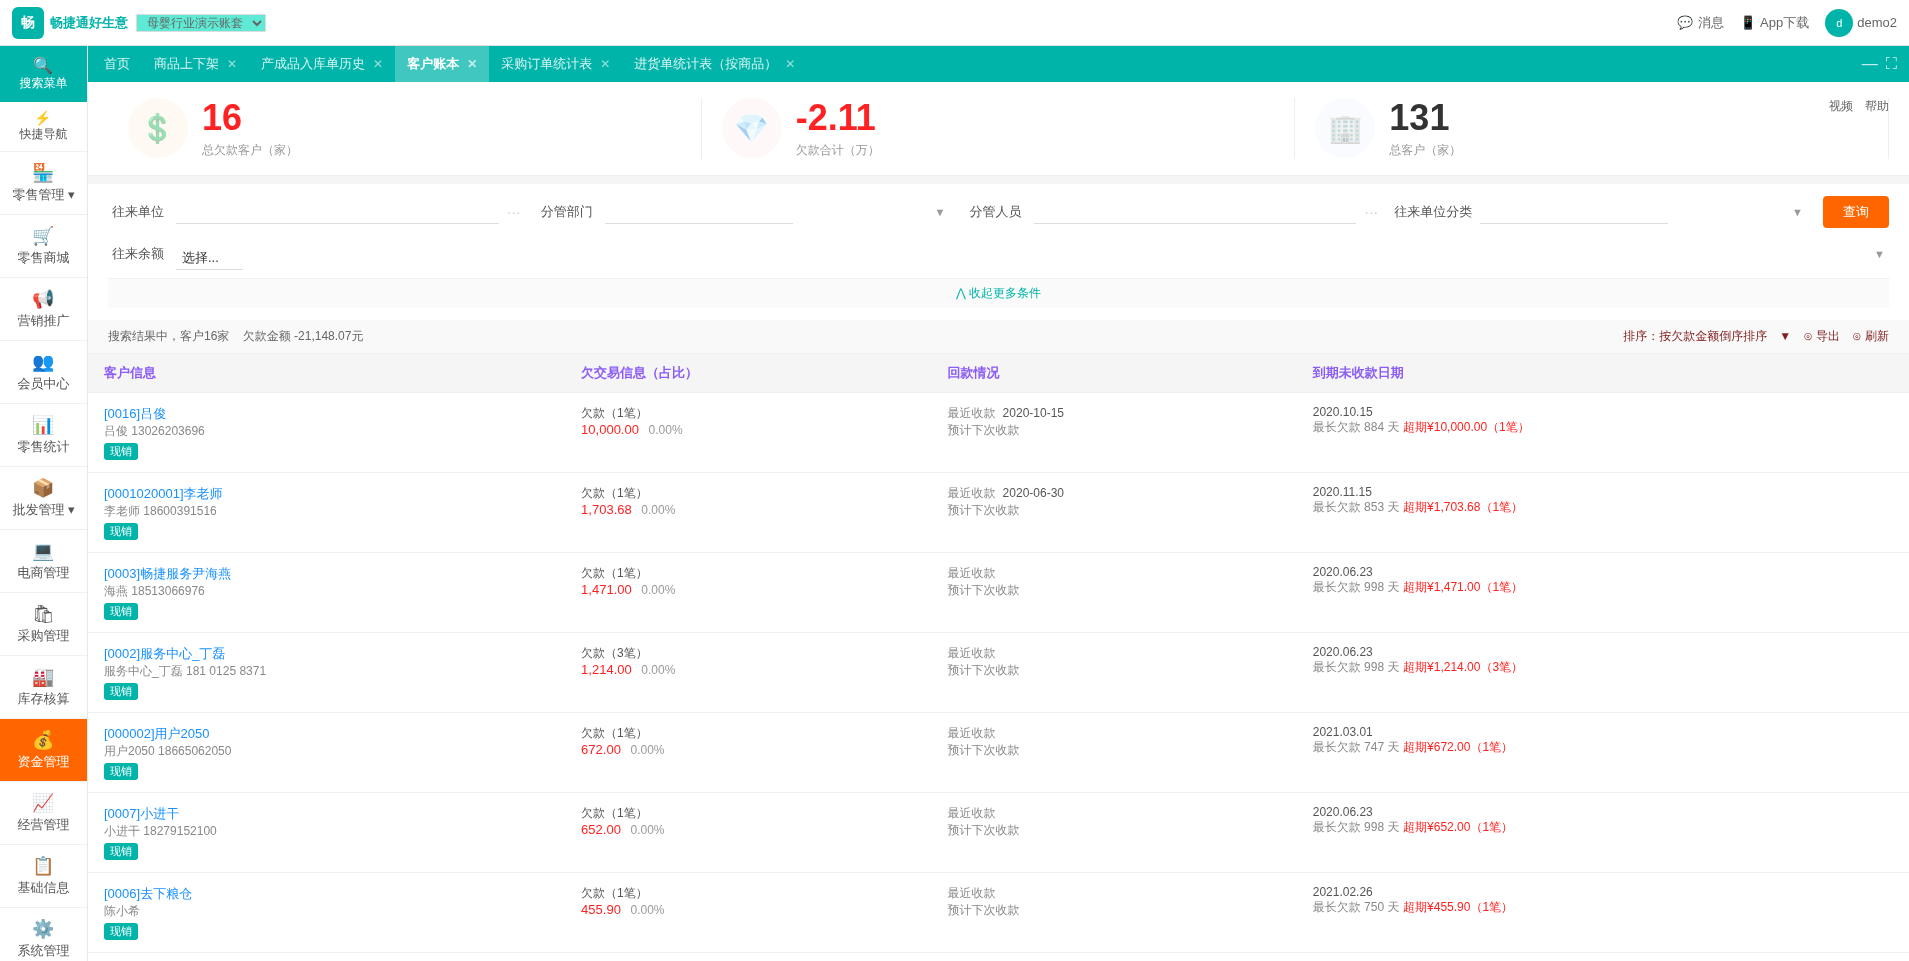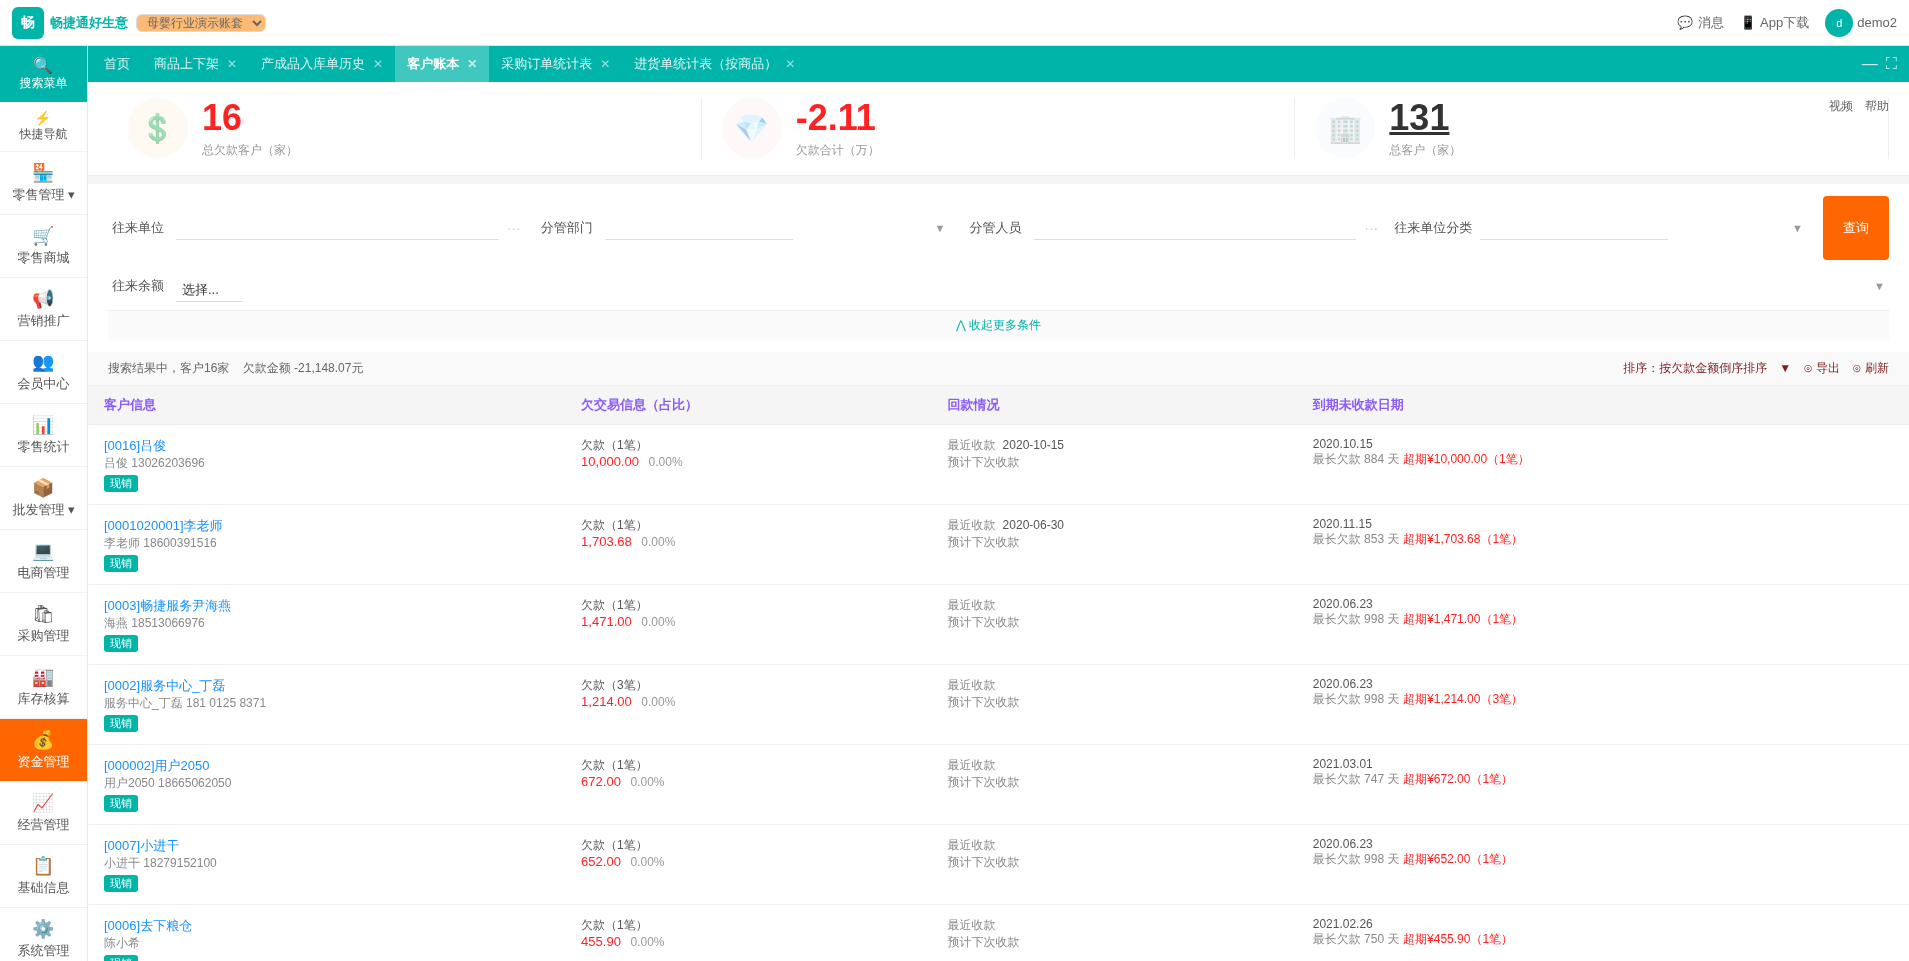--- a/index.html
+++ b/index.html
@@ -15,21 +15,21 @@
       justify-content: space-between;
       padding: 0 12px;
       position: fixed;
       top: 0; left: 0; right: 0;
       z-index: 100;
     }
     .top-bar-left { display: flex; align-items: center; gap: 8px; }
     .logo-area { display: flex; align-items: center; gap: 6px; }
     .logo-icon { width: 32px; height: 32px; background: #00b4aa; border-radius: 6px; display: flex; align-items: center; justify-content: center; color: #fff; font-size: 14px; font-weight: bold; }
     .app-name { font-size: 13px; color: #00b4aa; font-weight: bold; }
-    .industry-select { color: #666; font-size: 12px; padding: 0 6px; border: 1px solid #ddd; border-radius: 6px; cursor: pointer; background: #fdba74; }
+    .industry-select { color: #666; font-size: 12px; padding: 0 6px; border: 1px solid #ddd; border-radius: 1px; cursor: pointer; background: #5eead4; }
     .top-bar-right { display: flex; align-items: center; gap: 16px; }
     .top-right-item { display: flex; align-items: center; gap: 4px; color: #666; font-size: 13px; cursor: pointer; }
     .avatar { width: 28px; height: 28px; border-radius: 50%; background: #00b4aa; display: flex; align-items: center; justify-content: center; color: #fff; font-size: 11px; }
 
     
     .layout { display: flex; margin-top: 46px; height: calc(100vh - 46px); }
 
     
     .sidebar {
       width: 88px;
@@ -132,21 +132,21 @@
       padding: 0 20px;
       border-right: 1px solid #eee;
     }
     .stat-card:last-child { border-right: none; }
     .stat-icon { width: 60px; height: 60px; border-radius: 50%; display: flex; align-items: center; justify-content: center; font-size: 28px; opacity: 0.4; }
     .stat-icon.orange { background: rgba(255,140,0,0.12); color: #ff8c00; }
     .stat-icon.red { background: rgba(255,80,80,0.1); color: #ff5050; }
     .stat-icon.blue { background: rgba(100,160,255,0.1); color: #6aa0ff; }
     .stat-content .stat-num { font-size: 36px; font-weight: bold; line-height: 1.1; }
     .stat-content .stat-num.red { color: #ff2222; }
-    .stat-content .stat-num.underline { text-decoration: underline; }
+    .stat-content .stat-num.underline { }
     .stat-content .stat-label { font-size: 12px; color: #999; margin-top: 4px; }
     .stat-top-right { position: absolute; top: 16px; right: 20px; display: flex; gap: 12px; font-size: 12px; color: #666; }
     .stat-top-right span { cursor: pointer; }
 
     
     .filter-area {
       background: #fff;
       padding: 12px 20px;
       margin-top: 8px;
     }
@@ -177,21 +177,21 @@
       margin-top: 8px;
     }
     .filter-select-wrapper { flex: 1; position: relative; }
     .filter-select-wrapper .chevron { position: absolute; right: 4px; top: 50%; transform: translateY(-50%); color: #999; font-size: 11px; pointer-events: none; }
     .filter-dots { color: #ccc; font-size: 14px; }
     .filter-row-2 { display: flex; align-items: center; gap: 16px; }
     .search-btn {
       background: #ff6600;
       color: #fff;
       border: none;
-      padding: 23px 20px;
+      padding: 7px 20px;
       border-radius: 4px;
       font-size: 13px;
       cursor: pointer;
       white-space: nowrap;
     }
     .collapse-row {
       text-align: center;
       padding: 6px;
       color: #00b4aa;
       font-size: 12px;

